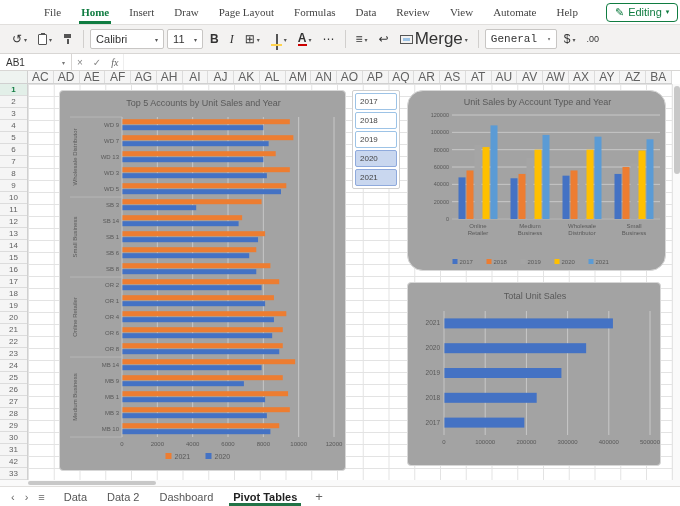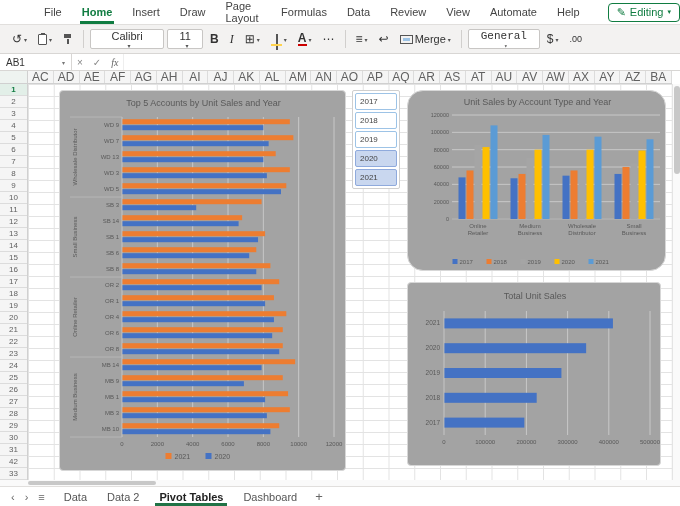--- a/index.html
+++ b/index.html
@@ -2,39 +2,39 @@
 <html><head>
 <meta charset="utf-8">
 <style>
   * { margin:0; padding:0; box-sizing:border-box; }
   html,body { width:680px; height:506px; font-family:"Liberation Sans",sans-serif; background:#fff; }
   .app { position:relative; width:680px; height:506px; overflow:hidden; background:#fff; outline:1px solid #c8c8c8; }
 
   
   .menubar { position:absolute; top:0; left:0; right:0; height:25px; background:#fff;
              border-bottom:1px solid #e1dfdd; display:flex; align-items:center; padding-left:34px; }
-  .menu-tabs { display:flex; align-items:stretch; height:100%; }
+  .menu-tabs { display:flex; align-items:stretch; height:100%;font-family:Liberation Serif, serif; }
   .menu-tab { font-size:11px; color:#444; padding:0 10px; display:flex; align-items:center; cursor:default; position:relative; }
   .menu-tab.active { color:#107C41; font-weight:bold; }
   .menu-tab.active::after { content:""; position:absolute; left:8px; right:8px; bottom:0; height:3px; background:#107C41; }
   .editing-btn { margin-left:18px; display:flex; align-items:center; gap:4px; border:1px solid #107C41;
                  color:#107C41; border-radius:4px; padding:2px 8px; font-size:11px; background:#fff; }
   .editing-btn .chev { font-size:7px; }
 
   
   .ribbon { position:absolute; top:25px; left:0; right:0; height:29px; background:#f3f2f1;
             border-bottom:1px solid #d8d6d4; display:flex; align-items:center; padding:0 8px; gap:3px; }
   .rbtn { background:transparent; border:none; display:flex; align-items:center; gap:2px;
           padding:2px 4px; border-radius:2px; font-size:12px; color:#333; font-family:inherit; }
   .rbtn .chev { font-size:6px; color:#555; }
   .rbtn.bold { font-weight:bold; }
   .rbtn.italic { font-style:italic; font-family:"Liberation Serif",serif; }
   .rsep { width:1px; height:18px; background:#d1cfcd; margin:0 3px; }
   .rselect { background:#fff; border:1px solid #c8c6c4; border-radius:2px; height:20px;
-             display:flex; align-items:center; justify-content:space-between; padding:0 5px; font-size:11px; color:#333;flex-direction:column; }
+             display:flex; align-items:center; justify-content:space-between; padding:0 5px; font-size:11px; color:#333; }
   .rselect .chev { font-size:6px; color:#555; margin-left:4px; }
   .rselect.font { width:74px; } .rselect.size { width:36px; } .rselect.numfmt { width:72px;font-family:Liberation Mono, monospace; }
   .fcA { font-weight:bold; border-bottom:2px solid #c00; line-height:11px; }
   .fillicon { width:11px; height:9px; position:relative; }
   .fillicon .bucket { width:8px; height:7px; border:1px solid #555; transform:rotate(-12deg); margin-left:1px; }
   .fillicon .bar, .fonticon-bar { position:absolute; left:0; bottom:-2px; width:11px; height:2px; background:#ffd34d; }
   .clipicon { width:9px; height:11px; border:1px solid #555; border-radius:1px; position:relative; background:#fff; }
   .clipicon::before { content:""; position:absolute; top:-2px; left:2px; width:4px; height:2px; background:#555; }
   .brushicon { width:10px; height:10px; position:relative; }
   .brushicon::before { content:""; position:absolute; left:1px; top:0; width:7px; height:4px; background:#555; }
@@ -160,21 +160,21 @@
     <div class="rsep"></div>
     <button class="rbtn">
       <span>≡</span>
       <span class="chev">▾</span>
     </button>
     <button class="rbtn">
       <span>↩</span>
     </button>
     <button class="rbtn">
       <span class="mergeicon"></span>
-      <span style="font-size:11px;">Merge</span>
+      <span style="font-size:17px;">Merge</span>
       <span class="chev">▾</span>
     </button>
     <div class="rsep"></div>
     <div class="rselect numfmt">
       <span>General</span>
       <span class="chev">▾</span>
     </div>
     <button class="rbtn">
       <span>$</span>
       <span class="chev">▾</span>
@@ -461,19 +461,19 @@
       <div class="hthumb"></div>
     </div>
 
   <div class="sheetbar">
     <span class="nav">‹</span>
     <span class="nav">›</span>
     <span class="nav">≡</span>
     <div class="sheettabs">
         <div class="sheet-tab">Data</div>
         <div class="sheet-tab">Data 2</div>
+        <div class="sheet-tab">Dashboard</div>
         <div class="sheet-tab active">Pivot Tables</div>
-        <div class="sheet-tab">Dashboard</div>
       </div>
     <span class="addsheet">+</span>
   </div>
 
 </div>
 
 </body></html>

